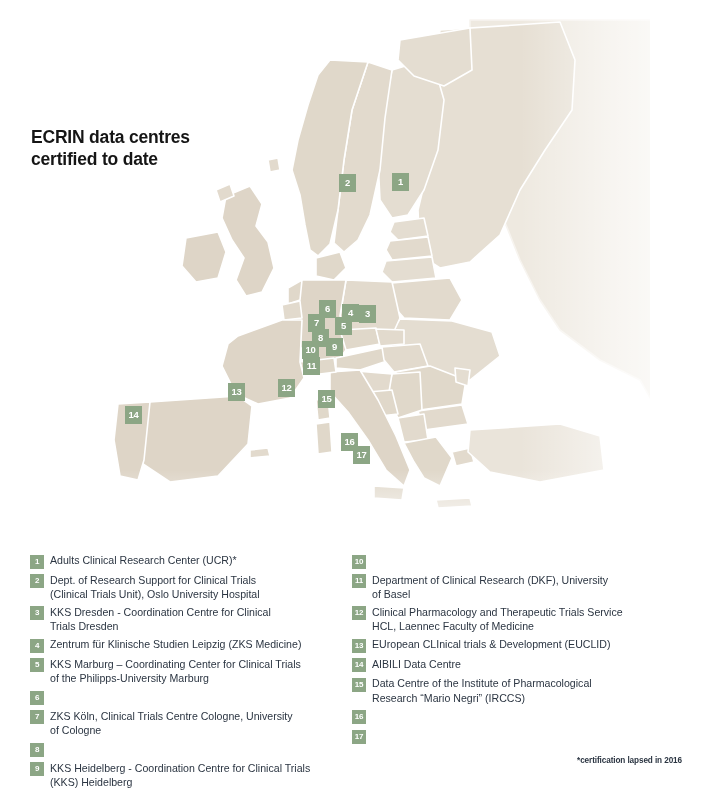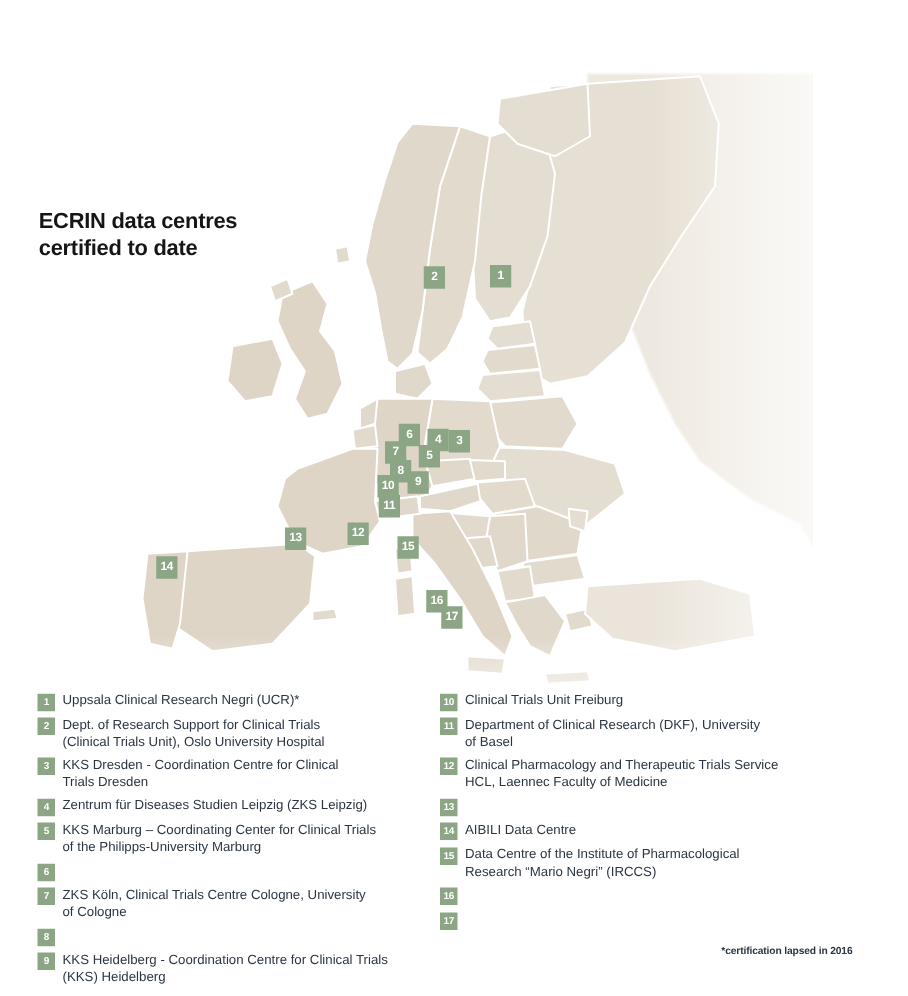--- a/index.html
+++ b/index.html
@@ -16,21 +16,20 @@
     -webkit-font-smoothing: antialiased;
   }
 
   
   #map-area {
     position: absolute;
     left: 0; top: 0;
     width: 650px;
     height: 550px;
     overflow: hidden;
-    margin-top: 39px;
   }
   #map-svg {
     position: absolute;
     left: 0; top: 0;
     width: 726px;
     height: 550px;
     display: block;
   }
   
   #map-fade {
@@ -252,35 +251,35 @@
       <div class="map-marker" style="left: 318px; top: 390px; background: rgb(140, 166, 133);">15</div>
       <div class="map-marker" style="left: 341px; top: 433px; background: rgb(140, 166, 133);">16</div>
       <div class="map-marker" style="left: 353px; top: 446px; background: rgb(140, 166, 133);">17</div>
     </div>
 </div>
 
 <div id="legend">
   <div class="legend-col" id="legend-col-left">
       <div class="legend-item">
         <span class="legend-badge" style="background: rgb(140, 166, 133);">1</span>
-        <span class="legend-text">Uppsala Clinical Research Negri (UCR)*</span>
+        <span class="legend-text">Adults Clinical Research Center (UCR)*</span>
       </div>
       <div class="legend-item">
         <span class="legend-badge" style="background: rgb(140, 166, 133);">2</span>
         <span class="legend-text">Dept. of Research Support for Clinical Trials
 (Clinical Trials Unit), Oslo University Hospital</span>
       </div>
       <div class="legend-item">
         <span class="legend-badge" style="background: rgb(140, 166, 133);">3</span>
         <span class="legend-text">KKS Dresden - Coordination Centre for Clinical
 Trials Dresden</span>
       </div>
       <div class="legend-item">
         <span class="legend-badge" style="background: rgb(140, 166, 133);">4</span>
-        <span class="legend-text">Zentrum für Diseases Studien Leipzig (ZKS Leipzig)</span>
+        <span class="legend-text">Zentrum für Klinische Studien Leipzig (ZKS Medicine)</span>
       </div>
       <div class="legend-item">
         <span class="legend-badge" style="background: rgb(140, 166, 133);">5</span>
         <span class="legend-text">KKS Marburg – Coordinating Center for Clinical Trials
 of the Philipps-University Marburg</span>
       </div>
       <div class="legend-item">
         <span class="legend-badge" style="background: rgb(140, 166, 133);">6</span>
       </div>
       <div class="legend-item">
@@ -293,34 +292,34 @@
       </div>
       <div class="legend-item">
         <span class="legend-badge" style="background: rgb(140, 166, 133);">9</span>
         <span class="legend-text">KKS Heidelberg - Coordination Centre for Clinical Trials
 (KKS) Heidelberg</span>
       </div>
     </div>
   <div class="legend-col" id="legend-col-right">
       <div class="legend-item">
         <span class="legend-badge" style="background: rgb(140, 166, 133);">10</span>
-        <span class="legend-text">Clinical Trials Unit Freiburg</span>
       </div>
       <div class="legend-item">
         <span class="legend-badge" style="background: rgb(140, 166, 133);">11</span>
         <span class="legend-text">Department of Clinical Research (DKF), University
 of Basel</span>
       </div>
       <div class="legend-item">
         <span class="legend-badge" style="background: rgb(140, 166, 133);">12</span>
         <span class="legend-text">Clinical Pharmacology and Therapeutic Trials Service
 HCL, Laennec Faculty of Medicine</span>
       </div>
       <div class="legend-item">
         <span class="legend-badge" style="background: rgb(140, 166, 133);">13</span>
+        <span class="legend-text">EUropean CLInical trials &amp; Development (EUCLID)</span>
       </div>
       <div class="legend-item">
         <span class="legend-badge" style="background: rgb(140, 166, 133);">14</span>
         <span class="legend-text">AIBILI Data Centre</span>
       </div>
       <div class="legend-item">
         <span class="legend-badge" style="background: rgb(140, 166, 133);">15</span>
         <span class="legend-text">Data Centre of the Institute of Pharmacological
 Research “Mario Negri” (IRCCS)</span>
       </div>

